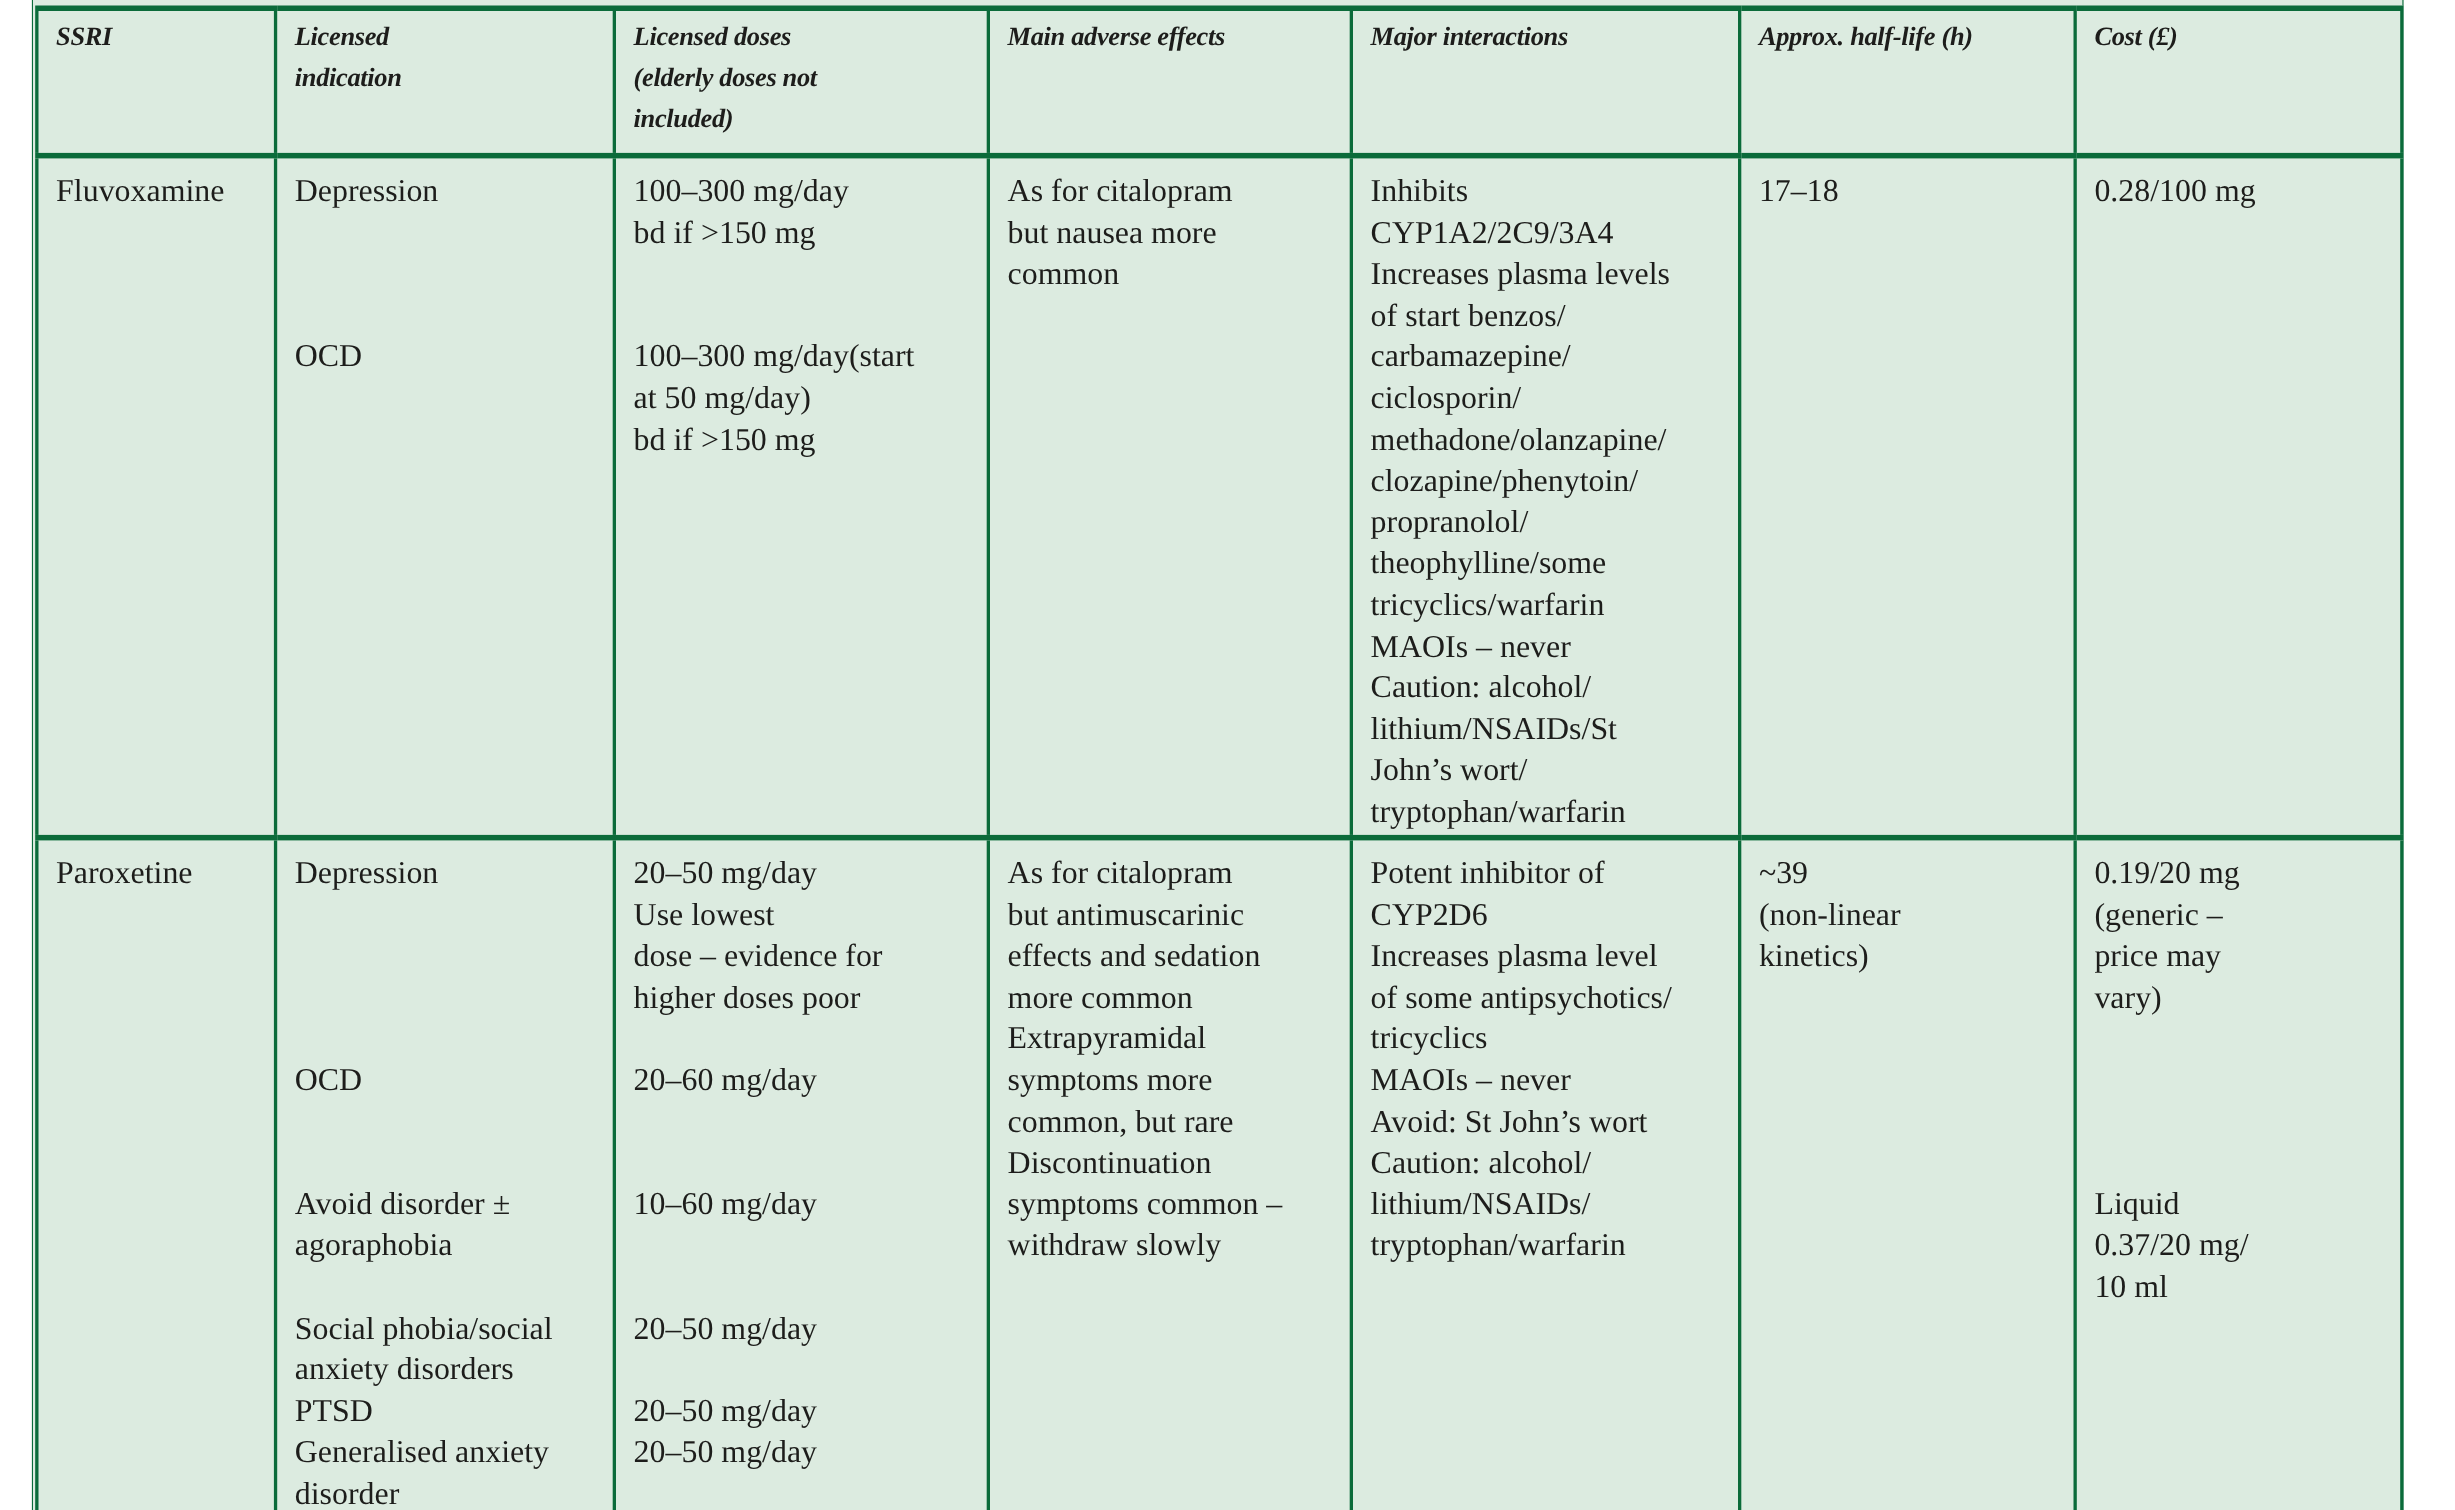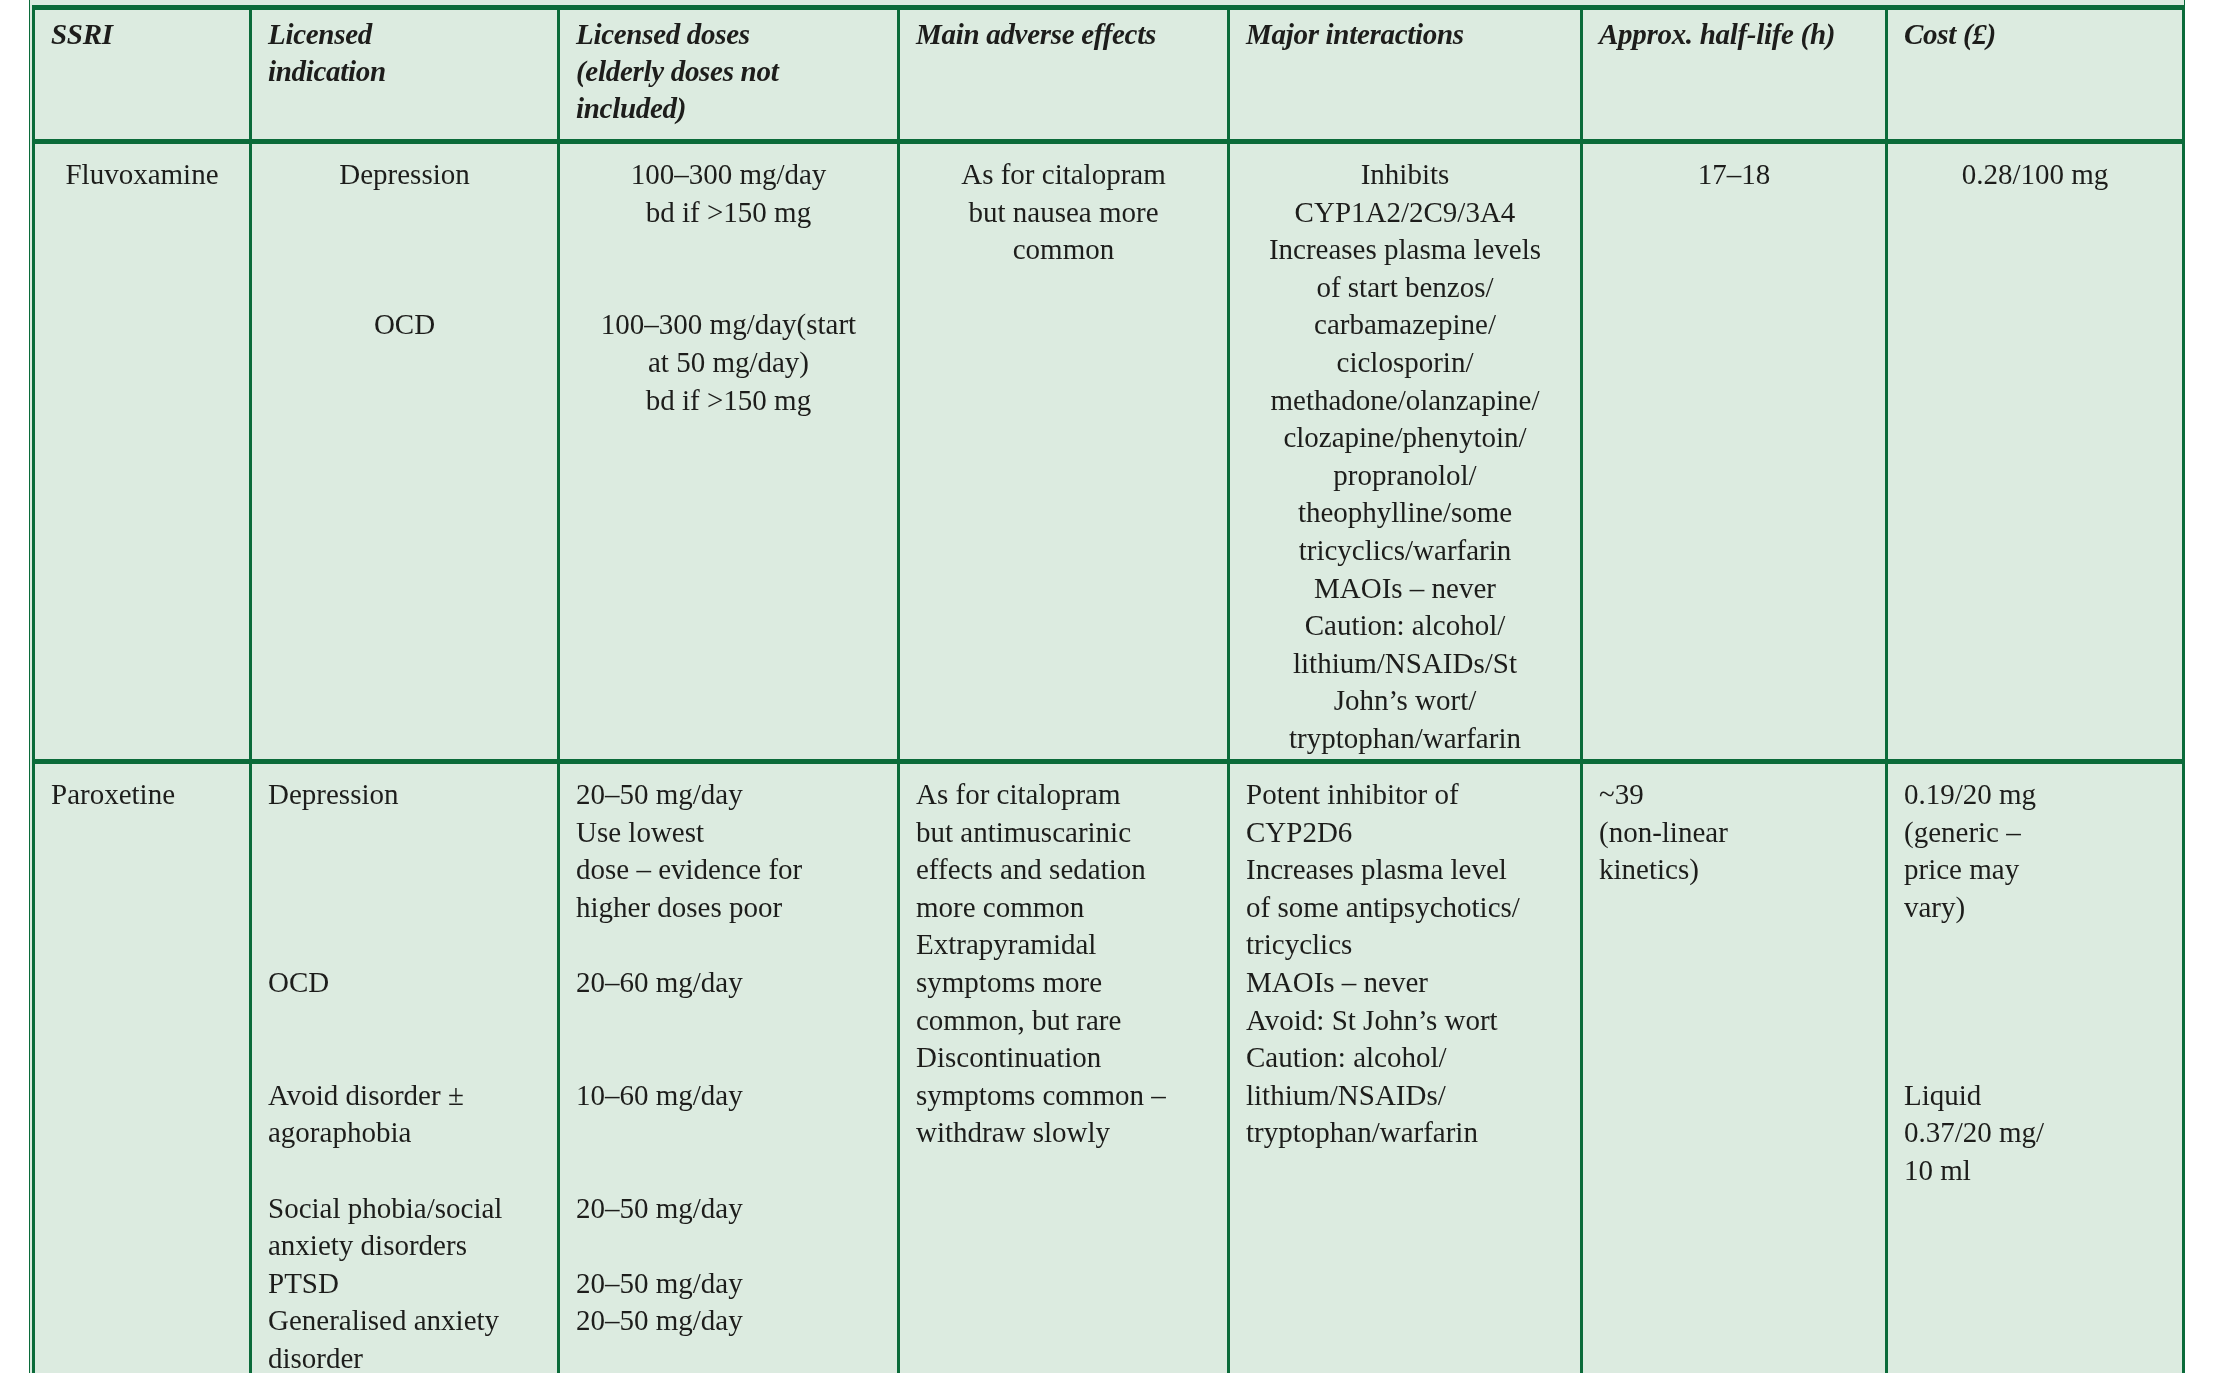--- a/index.html
+++ b/index.html
@@ -40,29 +40,29 @@
     vertical-align: top;
     text-align: left;
     padding: 12px 16px 0 16px;
     font-size: 29px;
     line-height: 37.6px;
     overflow: hidden;
   }
   table.ssri thead th {
     font-style: italic;
     font-weight: bold;
-    font-size: 29px;
+    font-size: 24px;
     line-height: 37px;
     padding-top: 6px;
     height: 123px;
     border-top-width: 5px;
     border-bottom-width: 5px;
     letter-spacing: -0.3px;
   }
-  table.ssri tbody tr.row-fluvoxamine td { height: 603px; text-align: center; }
+  table.ssri tbody tr.row-fluvoxamine td { height: 603px; }
   table.ssri tbody tr.row-paroxetine td { height: 593px; border-top-width: 5px; border-bottom-width: 6px; }
   .line {
     display: block;
     white-space: nowrap;
     min-height: 37.6px;
   }
   .hline {
     display: block;
     white-space: nowrap;
   }

